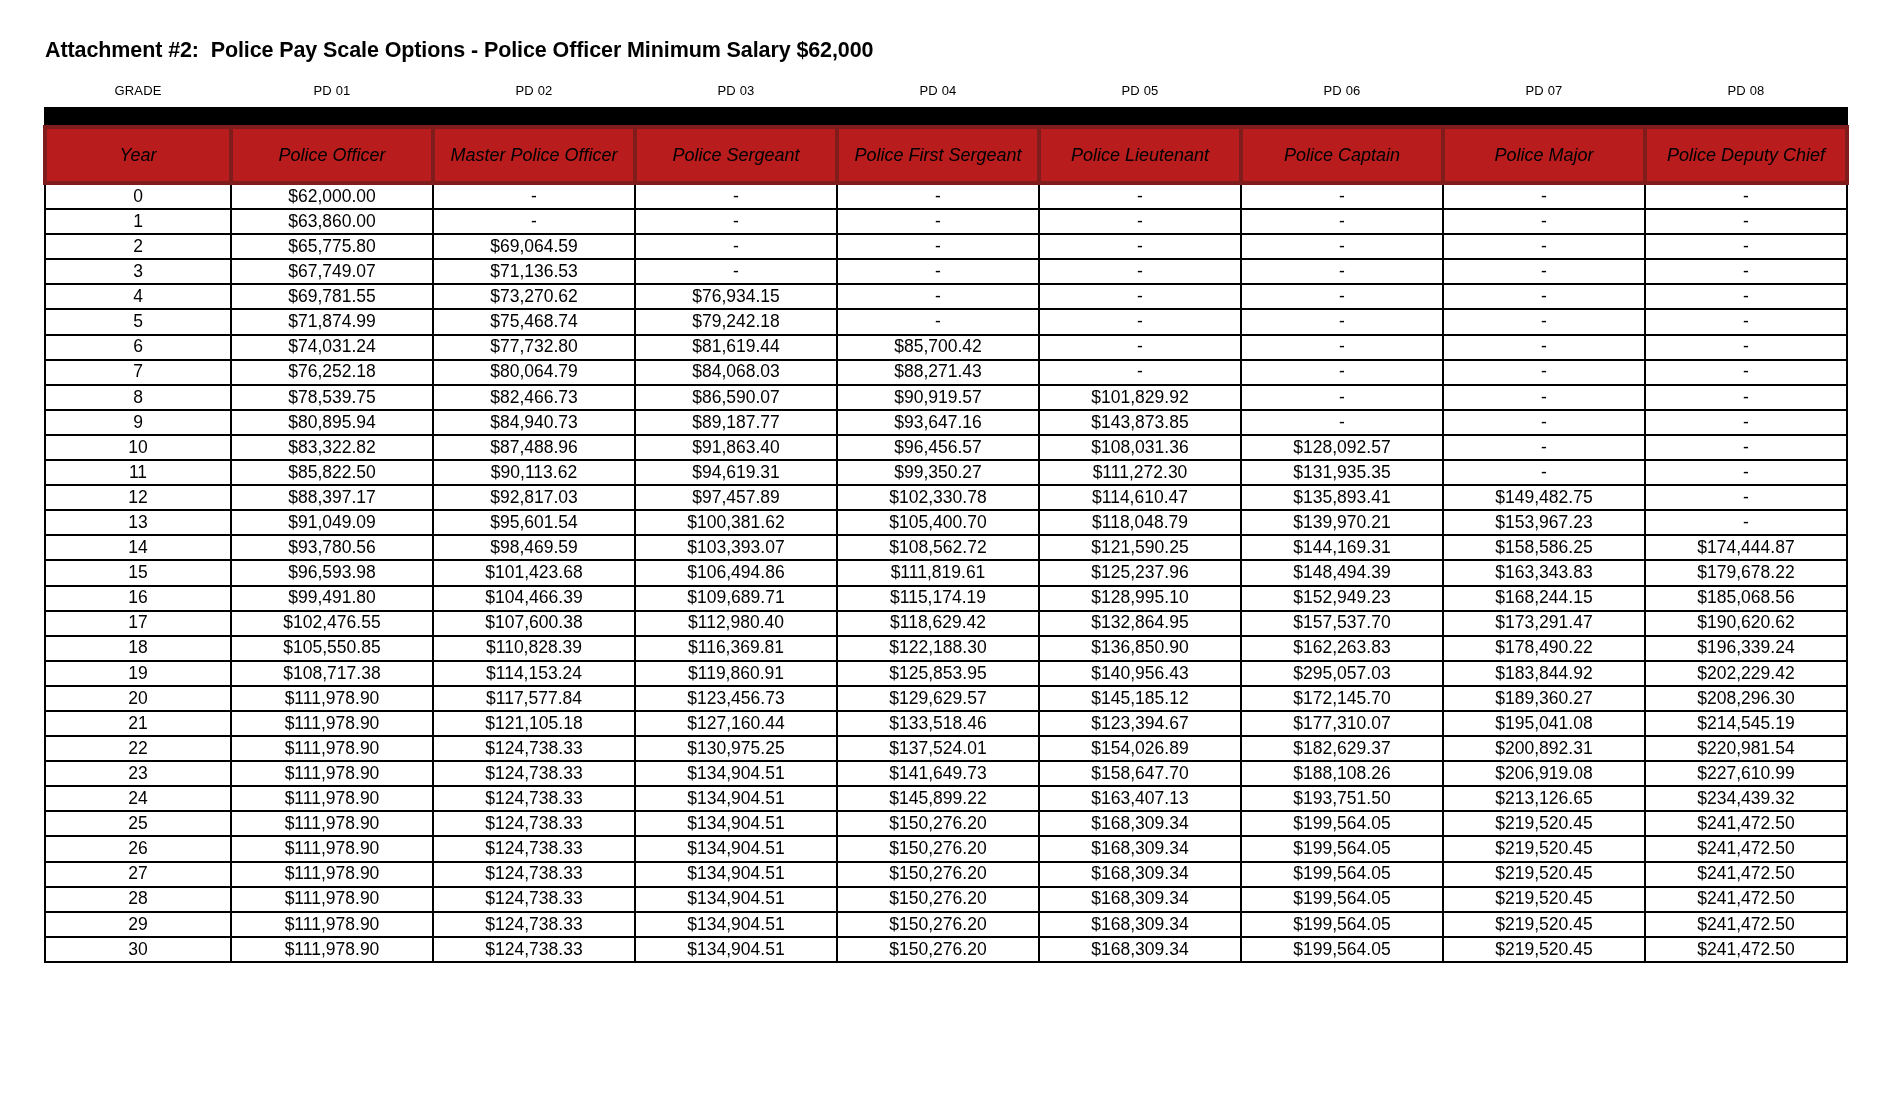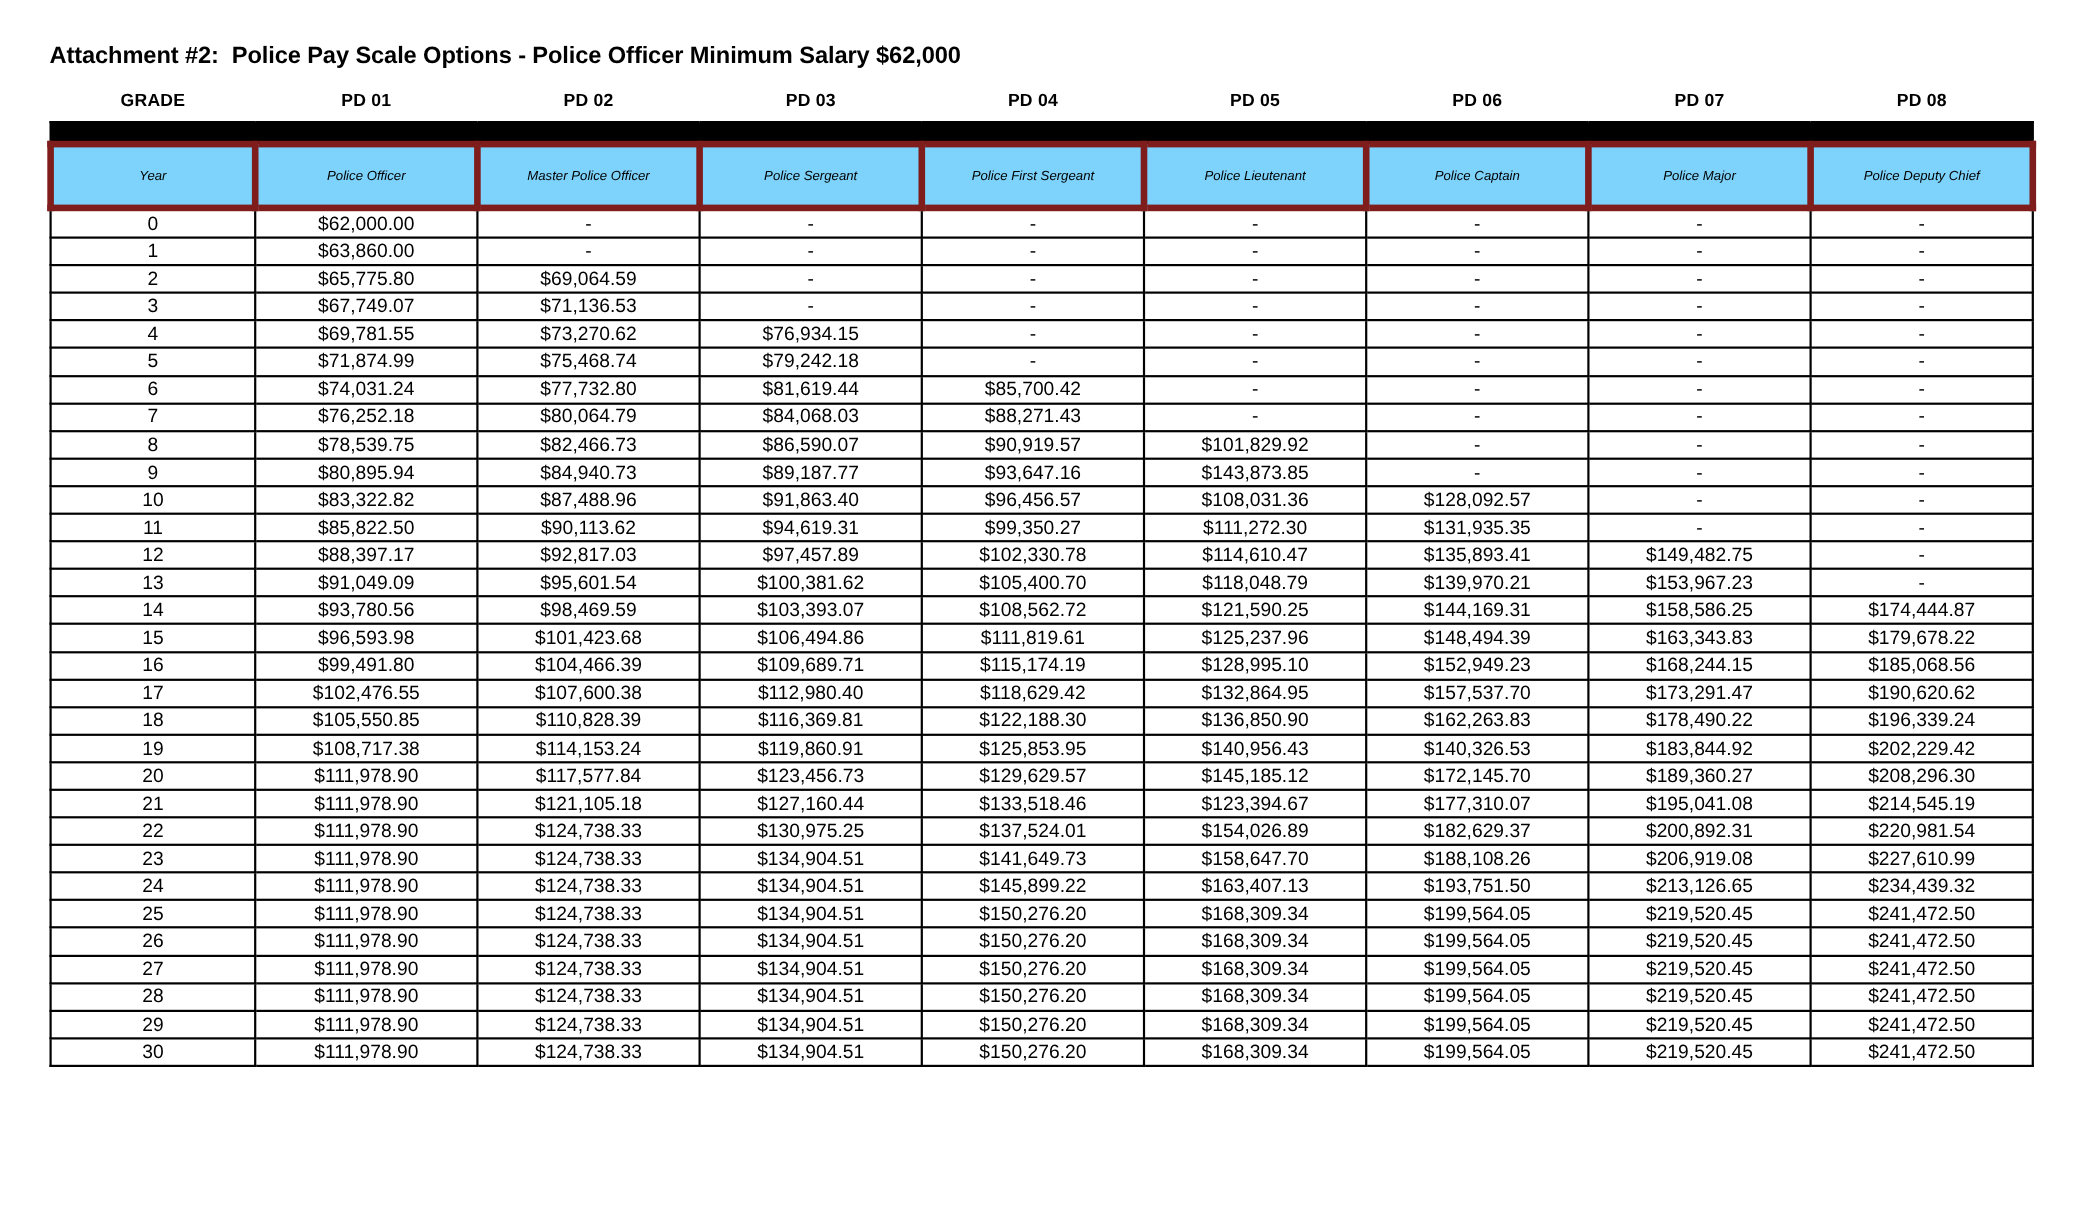--- a/index.html
+++ b/index.html
@@ -36,41 +36,41 @@
     margin-left: 3px;
   }
   table.paytable col.c-year  { width: 186px; }
   table.paytable col.c-pd    { width: 202px; }
 
   
   tr.grade-row td {
     border: none;
     background: #ffffff;
     text-align: center;
-    font-size: 16px;
-    font-weight: bold;
+    font-size: 13px;
+    font-weight: normal;
     padding: 2px 0 9px 0;
     letter-spacing: 0.2px;
   }
   
   tr.black-bar td {
     background: #000000;
     height: 16px;
     padding: 0;
     border-left: 2px solid #000;
     border-right: 2px solid #000;
     border-top: 2px solid #000;
   }
   
   tr.title-row td {
-    background: #7dd3fc;
-    border: 6px solid #7f1d1d;
+    background: #b91c1c;
+    border: 4px solid #7f1d1d;
     text-align: center;
     font-style: italic;
-    font-size: 12px;
+    font-size: 18px;
     height: 52px;
     padding: 0 2px;
     vertical-align: middle;
     white-space: nowrap;
   }
   
   tr.data-row td {
     border: 2px solid #000000;
     text-align: center;
     font-size: 17.5px;
@@ -343,21 +343,21 @@
           <td>$178,490.22</td>
           <td>$196,339.24</td>
         </tr>
         <tr class="data-row">
           <td>19</td>
           <td>$108,717.38</td>
           <td>$114,153.24</td>
           <td>$119,860.91</td>
           <td>$125,853.95</td>
           <td>$140,956.43</td>
-          <td>$140,326.53</td>
+          <td>$295,057.03</td>
           <td>$183,844.92</td>
           <td>$202,229.42</td>
         </tr>
         <tr class="data-row">
           <td>20</td>
           <td>$111,978.90</td>
           <td>$117,577.84</td>
           <td>$123,456.73</td>
           <td>$129,629.57</td>
           <td>$145,185.12</td>

